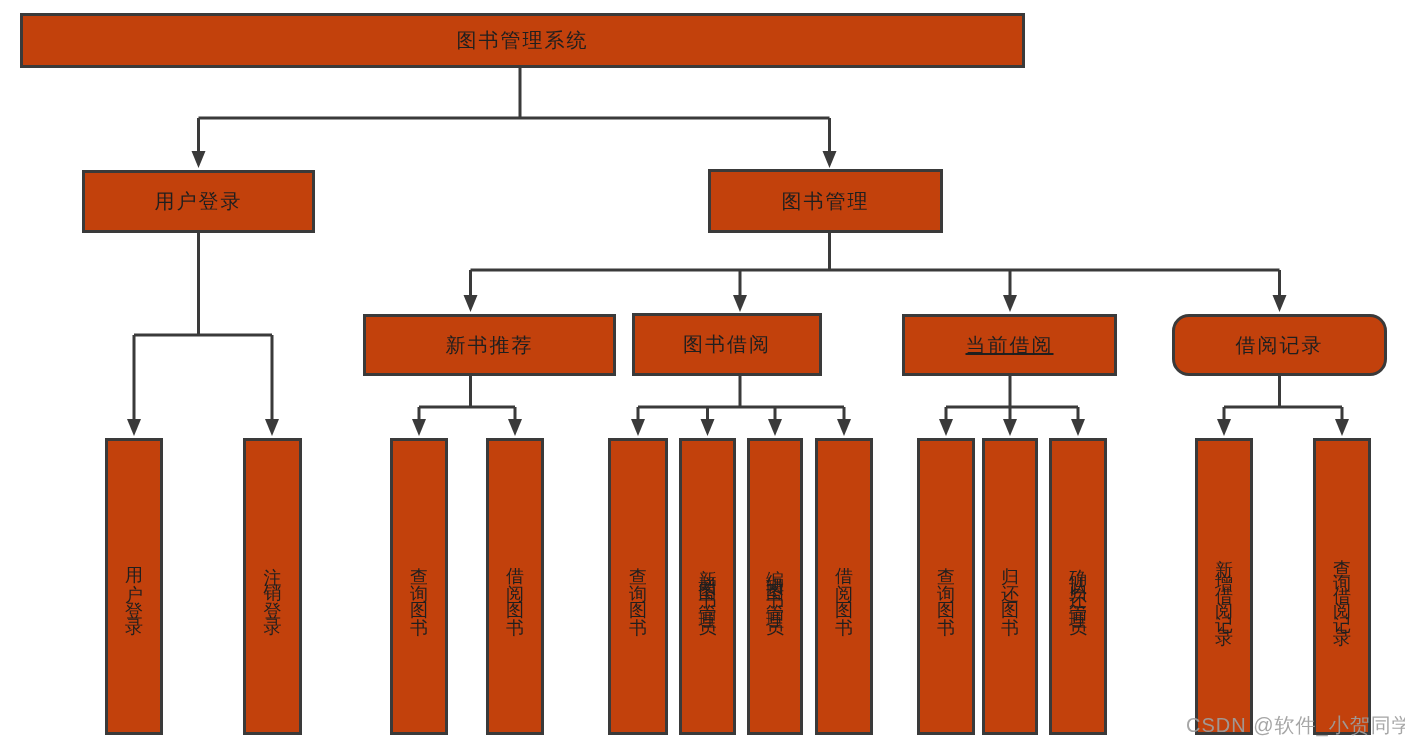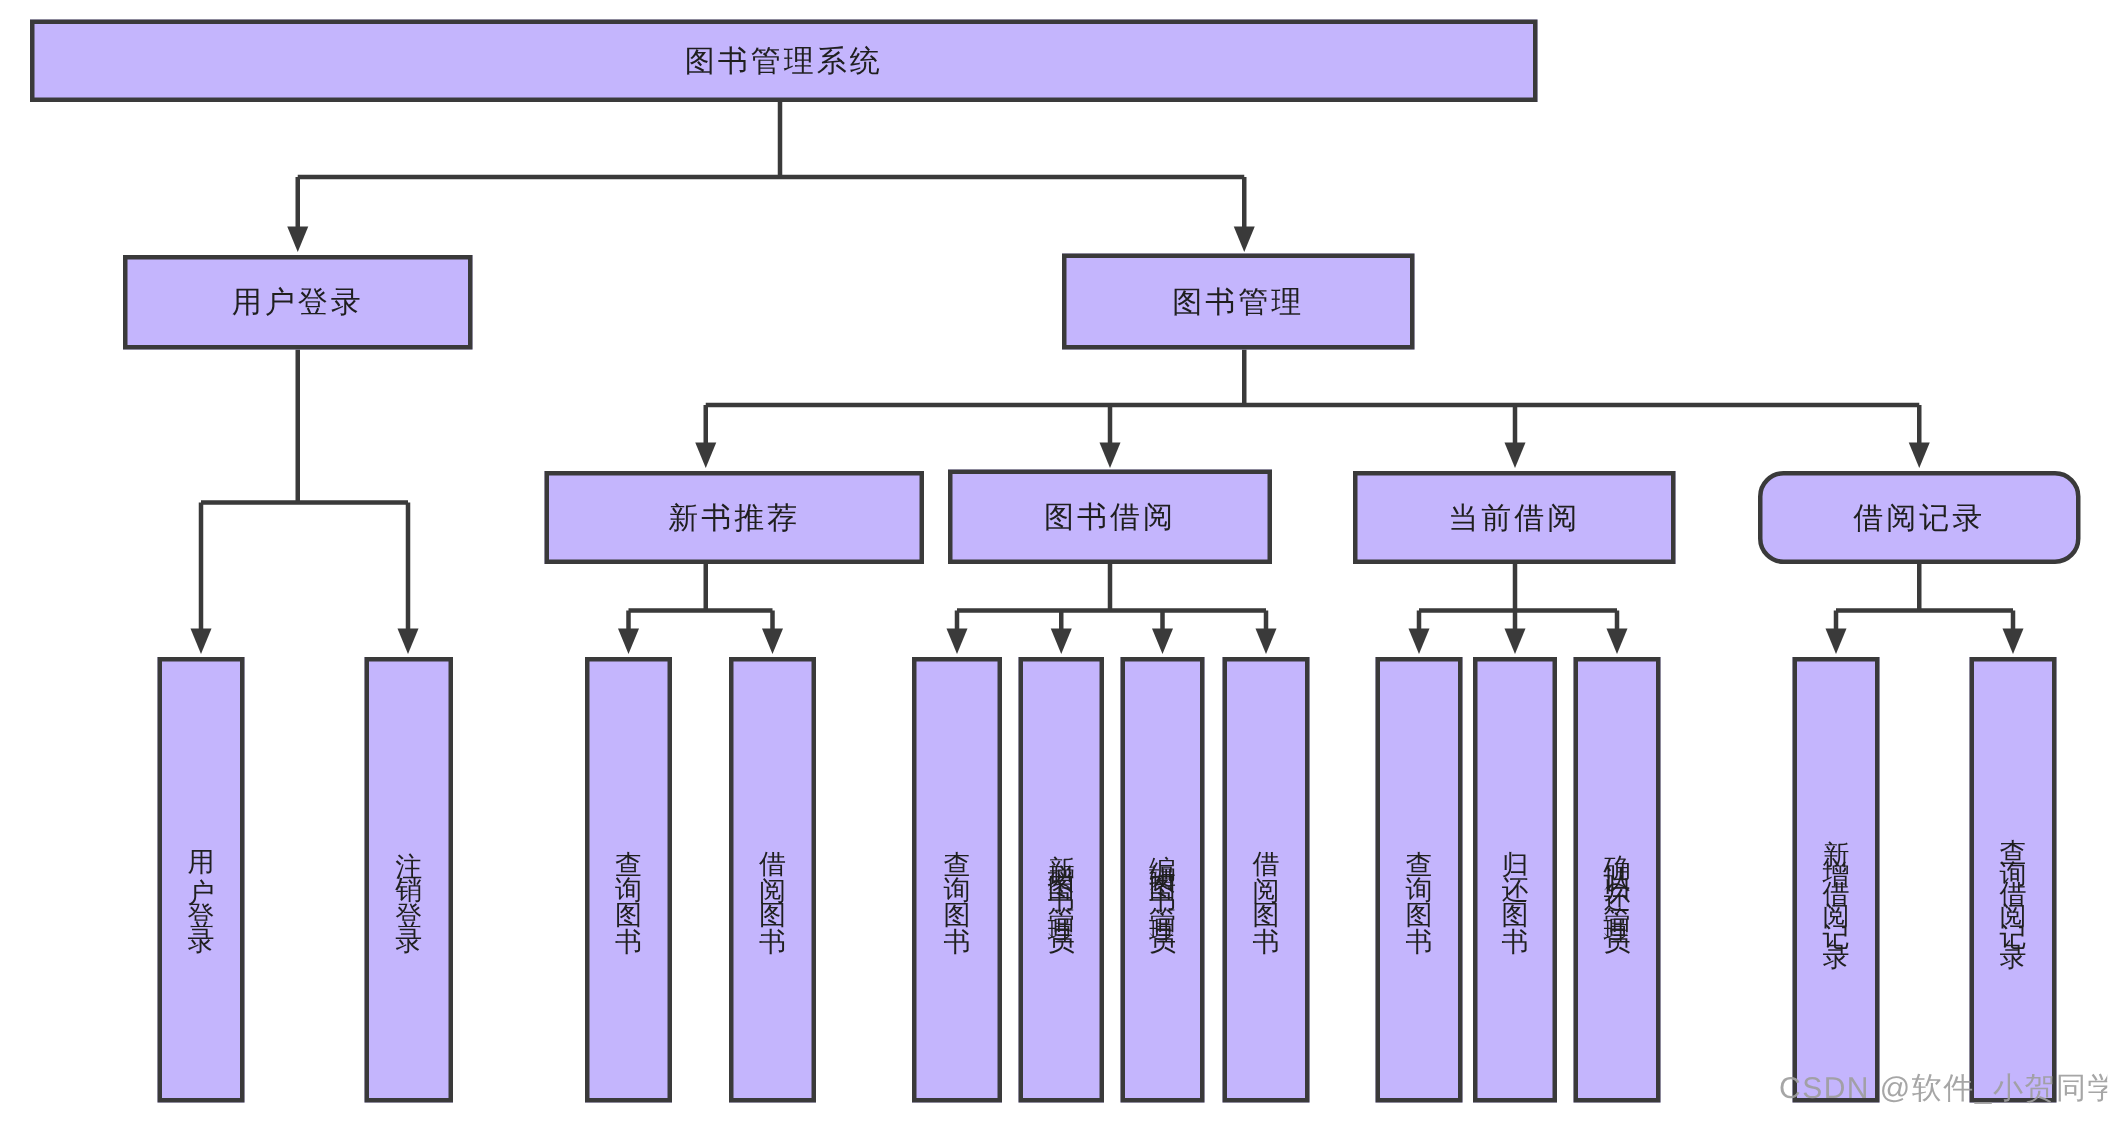--- a/index.html
+++ b/index.html
@@ -8,21 +8,21 @@
     width:1405px;height:747px;
     background:#ffffff;
     font-family:"Liberation Sans", sans-serif;
     overflow:hidden;
   }
   .connectors{position:absolute;left:0;top:0;width:1405px;height:747px;}
   .node{
     position:absolute;
     box-sizing:border-box;
     border:3px solid #3a3a3a;
-    background:#c4b5fd;
+    background:#c2410c;
     display:flex;align-items:center;justify-content:center;
     color:#1f1f1f;
   }
   .h-node{font-size:20px;letter-spacing:2px;white-space:nowrap;}
   .leaf{
     writing-mode:vertical-rl;
     text-orientation:mixed;
     font-size:18px;
     line-height:1;
   }
@@ -82,22 +82,22 @@
       <polygon points="1342,436 1335,419 1349,419"></polygon>
     </g>
   </svg>
 
   <div class="node h-node" style="left:20px;top:13px;width:1005px;height:55px;">图书管理系统</div>
 
   <div class="node h-node" style="left:82px;top:170px;width:233px;height:63px;">用户登录</div>
   <div class="node h-node" style="left:708px;top:169px;width:235px;height:64px;">图书管理</div>
 
   <div class="node h-node" style="left:363px;top:314px;width:253px;height:62px;">新书推荐</div>
-  <div class="node h-node" style="left:632px;top:313px;width:216px;height:63px;font-family:Liberation Mono, monospace;">图书借阅</div>
-  <div class="node h-node" style="left:902px;top:314px;width:215px;height:62px;">当前借阅</div>
+  <div class="node h-node" style="left:632px;top:313px;width:190px;height:63px;font-family:Liberation Mono, monospace;">图书借阅</div>
+  <div class="node h-node" style="left:902px;top:314px;width:215px;height:62px;text-decoration:underline;">当前借阅</div>
   <div class="node h-node" style="left:1172px;top:314px;width:215px;height:62px;border-radius:17px;">借阅记录</div>
 
   <div class="node leaf ls-4" style="left:105px;top:438px;width:58px;height:297px;">用户登录</div>
   <div class="node leaf ls-4" style="left:243px;top:438px;width:59px;height:297px;">注销登录</div>
 
   <div class="node leaf ls-4" style="left:390px;top:438px;width:58px;height:297px;">查询图书</div>
   <div class="node leaf ls-4" style="left:486px;top:438px;width:58px;height:297px;">借阅图书</div>
 
   <div class="node leaf ls-4" style="left:608px;top:438px;width:60px;height:297px;">查询图书</div>
   <div class="node leaf ls-9" style="left:679px;top:438px;width:57px;height:297px;">新增图书（管理员）</div>

